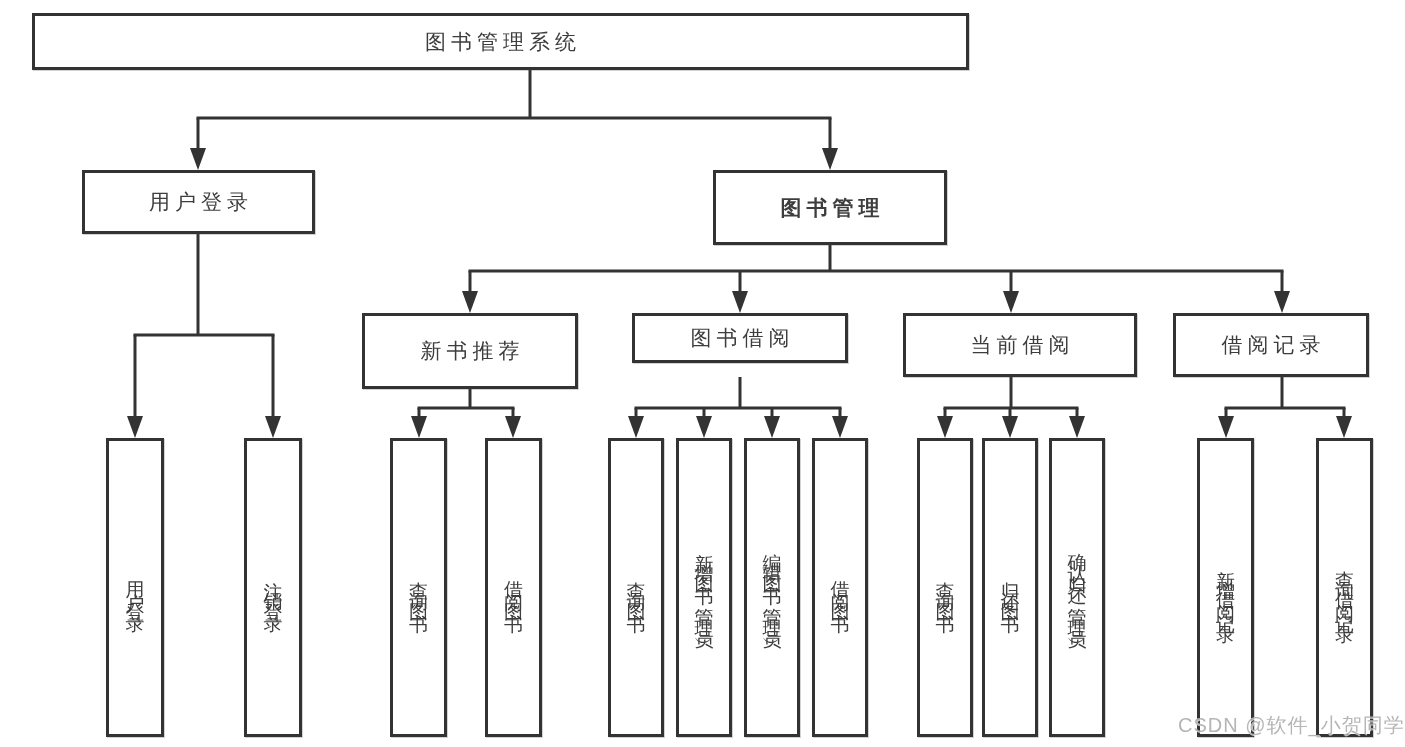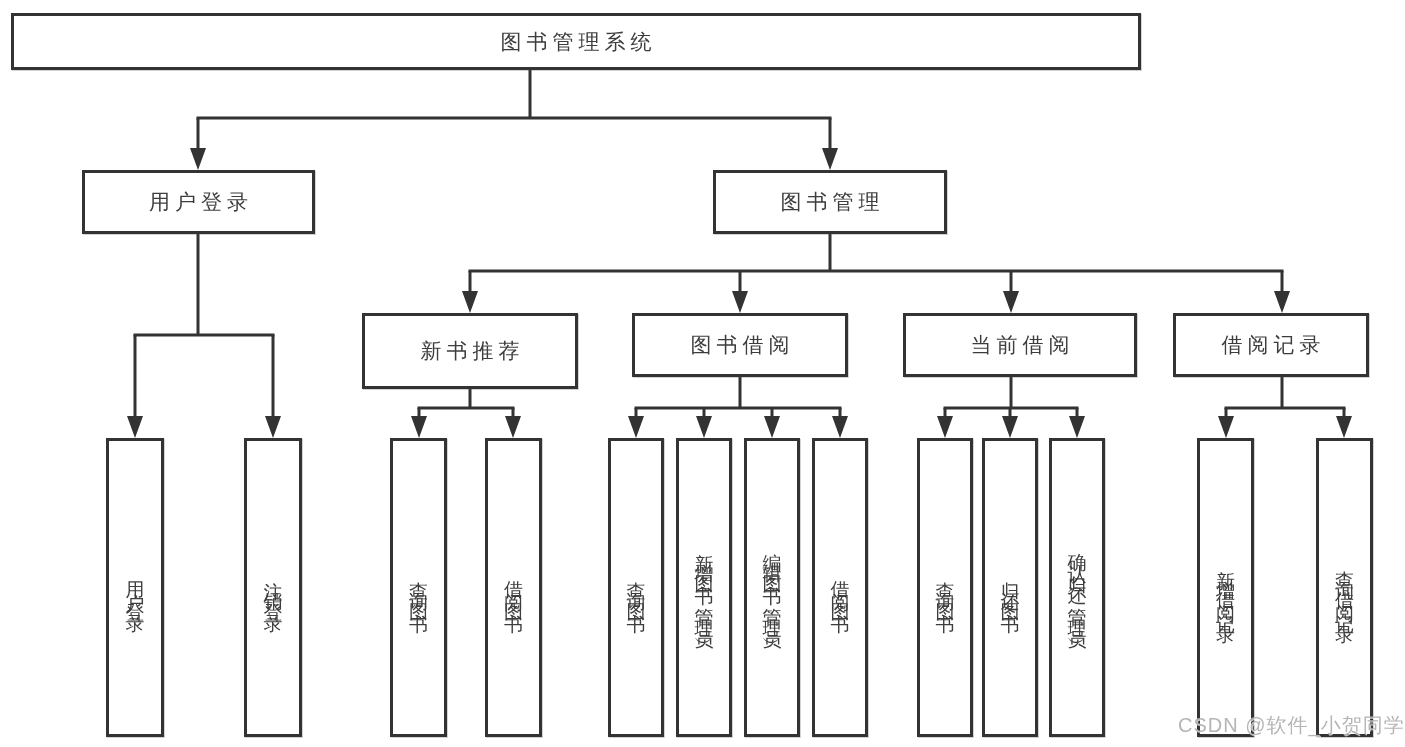--- a/index.html
+++ b/index.html
@@ -116,27 +116,27 @@
         <polygon points="764,416 780,416 772,438"></polygon>
         <polygon points="832,416 848,416 840,438"></polygon>
         <polygon points="937,416 953,416 945,438"></polygon>
         <polygon points="1002,416 1018,416 1010,438"></polygon>
         <polygon points="1069,416 1085,416 1077,438"></polygon>
         <polygon points="1218,416 1234,416 1226,438"></polygon>
         <polygon points="1336,416 1352,416 1344,438"></polygon>
       </g>
     </svg>
 
-  <div class="box hbox" style="left:11px; top:13px; width:1130px; height:57px;">图书管理系统</div>
+  <div class="box hbox" style="left:32px; top:13px; width:937px; height:57px;">图书管理系统</div>
 
   <div class="box hbox" style="left:82px; top:170px; width:233px; height:64px;">用户登录</div>
-  <div class="box hbox" style="left:713px; top:170px; width:234px; height:64px;">图书管理</div>
+  <div class="box hbox" style="left:713px; top:170px; width:234px; height:75px;font-weight:bold;">图书管理</div>
 
   <div class="box hbox" style="left:362px; top:313px; width:216px; height:76px;">新书推荐</div>
-  <div class="box hbox" style="left:632px; top:313px; width:216px; height:64px;">图书借阅</div>
+  <div class="box hbox" style="left:632px; top:313px; width:216px; height:50px;">图书借阅</div>
   <div class="box hbox" style="left:903px; top:313px; width:234px; height:64px;">当前借阅</div>
   <div class="box hbox" style="left:1173px; top:313px; width:196px; height:64px;">借阅记录</div>
 
   <div class="box vbox" style="left:106px; top:438px; width:58px; height:299px;">用户登录</div>
   <div class="box vbox" style="left:244px; top:438px; width:58px; height:299px;">注销登录</div>
 
   <div class="box vbox" style="left:390px; top:438px; width:57px; height:299px;">查询图书</div>
   <div class="box vbox" style="left:485px; top:438px; width:57px; height:299px;">借阅图书</div>
 
   <div class="box vbox" style="left:608px; top:438px; width:56px; height:299px;">查询图书</div>

